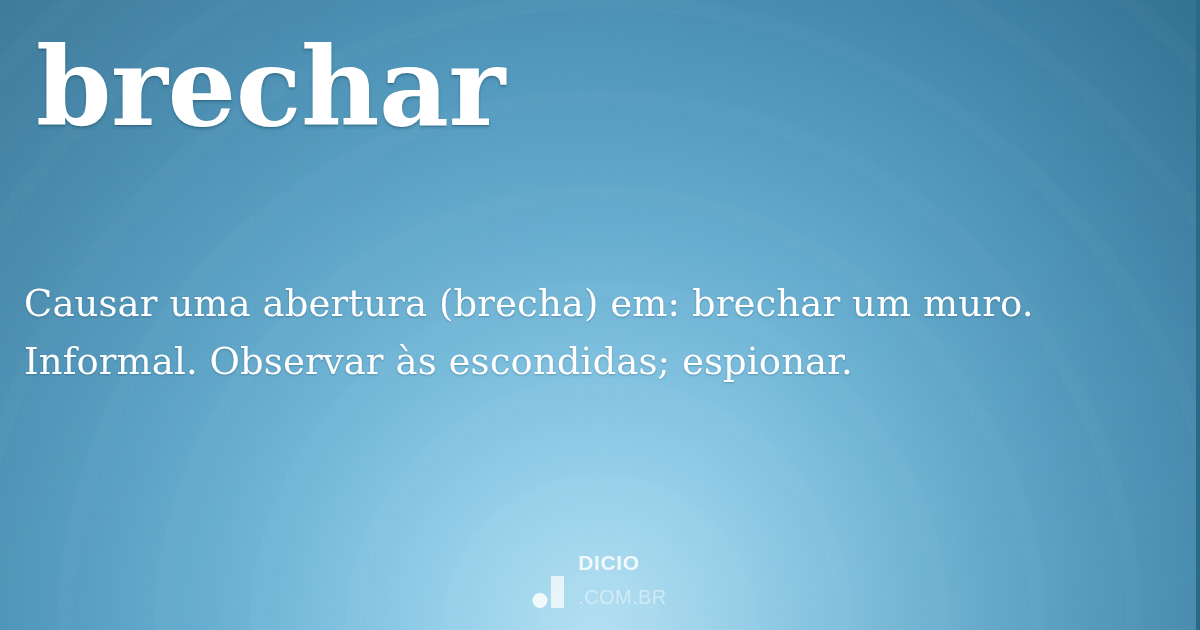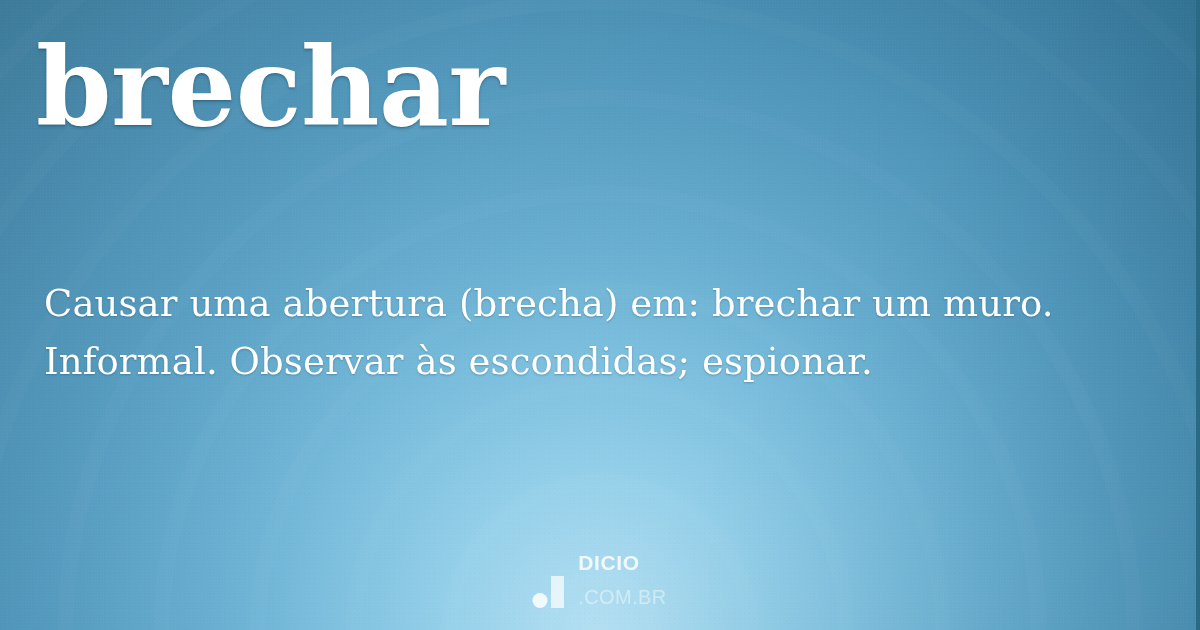--- a/index.html
+++ b/index.html
@@ -101,21 +101,21 @@
     letter-spacing: -0.5px;
     color: #ffffff;
     text-shadow: 0 2px 3px rgba(16,60,82,0.32),
                  0 1px 0 rgba(16,60,82,0.18);
     white-space: nowrap;
   }
 
   
   #definitions {
     position: absolute;
-    left: 44px;
+    left: 24px;
     top: 278px;
     width: 1115px;
   }
 
   .definition {
     margin: 0 0 6px 0;
     font-family: "DejaVu Serif", serif;
     font-weight: 400;
     font-size: 37px;
     line-height: 1.40;

